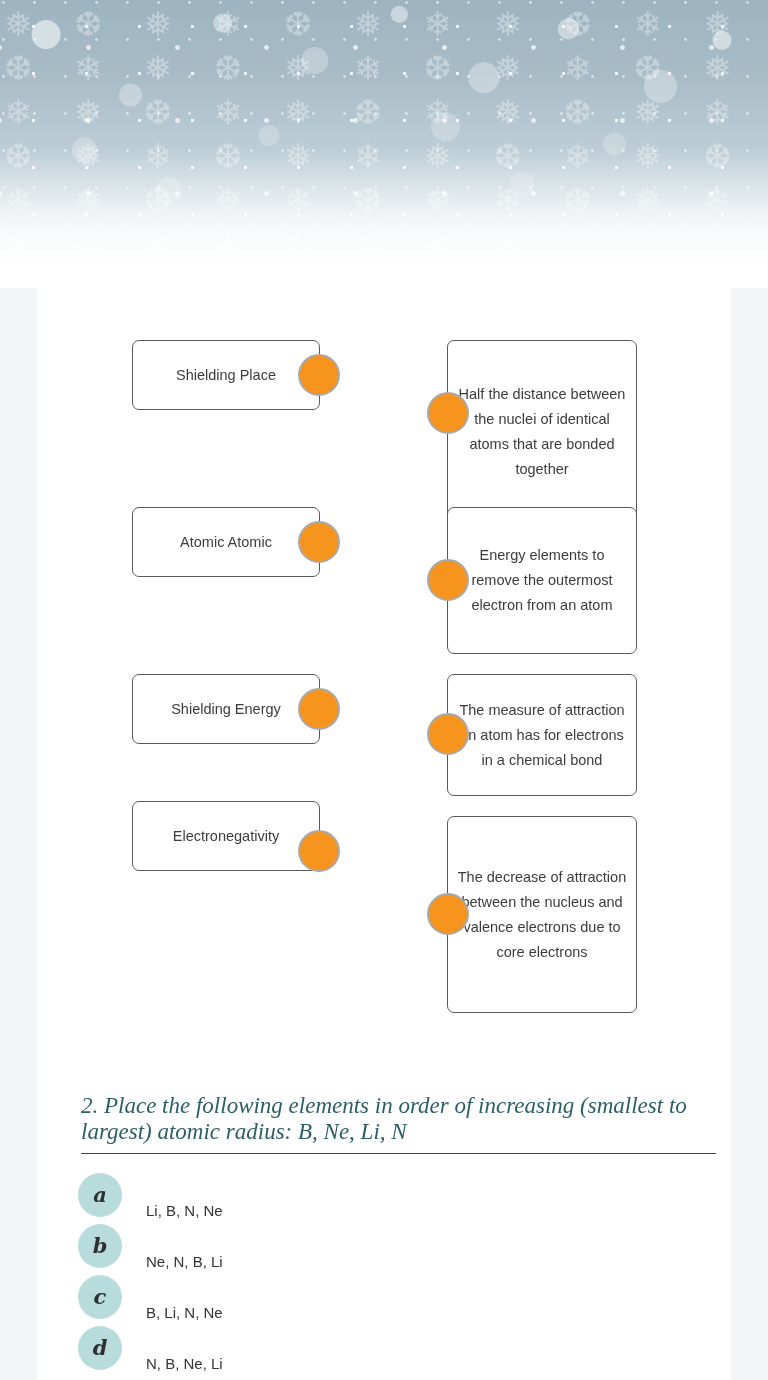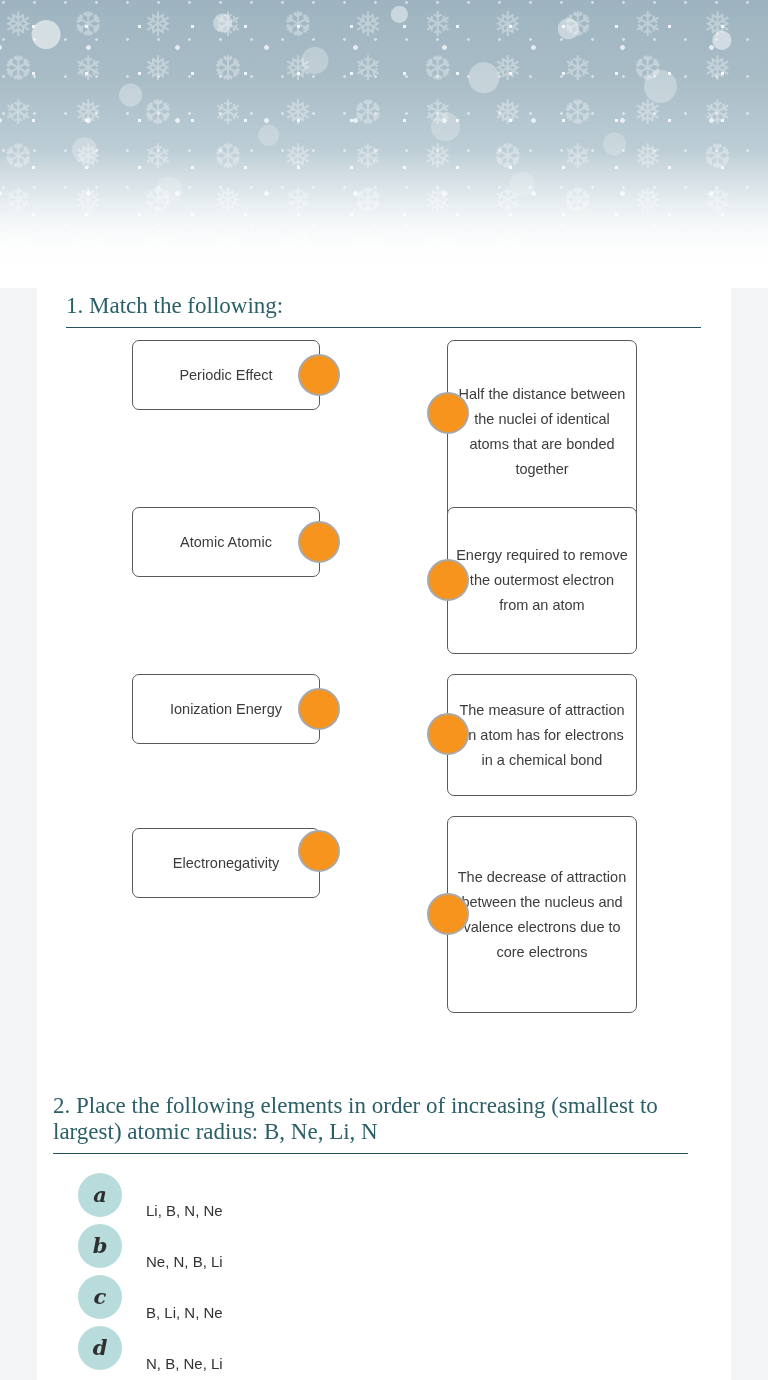--- a/index.html
+++ b/index.html
@@ -185,69 +185,65 @@
 
   <div class="banner">
     <div class="bokeh"></div>
     <div class="flakes"></div>
     <div class="glyphs">❅ ❆ ❅ ❄ ❆ ❅ ❄ ❅ ❆ ❄ ❅ ❆ ❄ ❅ ❆ ❅ ❄ ❆ ❅ ❄ ❆ ❅ ❄ ❅ ❆ ❄ ❅ ❆ ❄ ❅ ❆ ❅ ❄ ❆ ❅ ❄ ❆ ❅ ❄ ❅ ❆ ❄ ❅ ❆ ❄ ❅ ❆ ❅ ❄ ❆ ❅ ❄ ❆ ❅ ❄ ❅ ❆ ❄ ❅ ❆ ❄ ❅ ❆</div>
 
   </div>
 
   <div class="sheet">
 
-    <div style="position:absolute; left:29px; top:8px; width:635px;">
-      <div class="q-head">1. Match the following:</div>
-      <div class="q-rule"></div>
-    </div>
 
     <div class="match-area">
 
       <div class="mbox left" style="left:95px; top:55px; height:70px;">
-        <span>Periodic Effect</span>
+        <span>Shielding Place</span>
       </div>
       <div class="dot" style="left:261px; top:69px;"></div>
 
       <div class="mbox right" style="left:410px; top:55px; height:183px;">
         <span>Half the distance between the nuclei of identical atoms that are bonded together</span>
       </div>
       <div class="dot" style="left:390px; top:107px;"></div>
 
       <div class="mbox left" style="left:95px; top:222px; height:70px;">
         <span>Atomic Atomic</span>
       </div>
       <div class="dot" style="left:261px; top:236px;"></div>
 
       <div class="mbox right" style="left:410px; top:222px; height:147px;">
-        <span>Energy required to remove the outermost electron from an atom</span>
+        <span>Energy elements to remove the outermost electron from an atom</span>
       </div>
       <div class="dot" style="left:390px; top:274px;"></div>
 
       <div class="mbox left" style="left:95px; top:389px; height:70px;">
-        <span>Ionization Energy</span>
+        <span>Shielding Energy</span>
       </div>
       <div class="dot" style="left:261px; top:403px;"></div>
 
       <div class="mbox right" style="left:410px; top:389px; height:122px;">
         <span>The measure of attraction an atom has for electrons in a chemical bond</span>
       </div>
       <div class="dot" style="left:390px; top:428px;"></div>
 
-      <div class="mbox left" style="left:95px; top:543px; height:70px;">
+      <div class="mbox left" style="left:95px; top:516px; height:70px;">
         <span>Electronegativity</span>
       </div>
       <div class="dot" style="left:261px; top:545px;"></div>
 
       <div class="mbox right" style="left:410px; top:531px; height:197px;">
         <span>The decrease of attraction between the nucleus and valence electrons due to core electrons</span>
       </div>
       <div class="dot" style="left:390px; top:608px;"></div>
     </div>
 
-    <div style="position:absolute; left:16px; top:808px; width:635px;">
+    <div style="position:absolute; left:44px; top:808px; width:635px;font-style:italic;">
       <div class="q-head">2. Place the following elements in order of increasing (smallest to largest) atomic radius:  B, Ne, Li, N</div>
       <div class="q-rule"></div>
     </div>
 
     <div style="position:absolute; left:41px; top:884px; width:600px;">
 
       <div class="choice">
         <div class="choice-bullet">a</div>
         <div class="choice-text">Li, B, N, Ne</div>
       </div>

